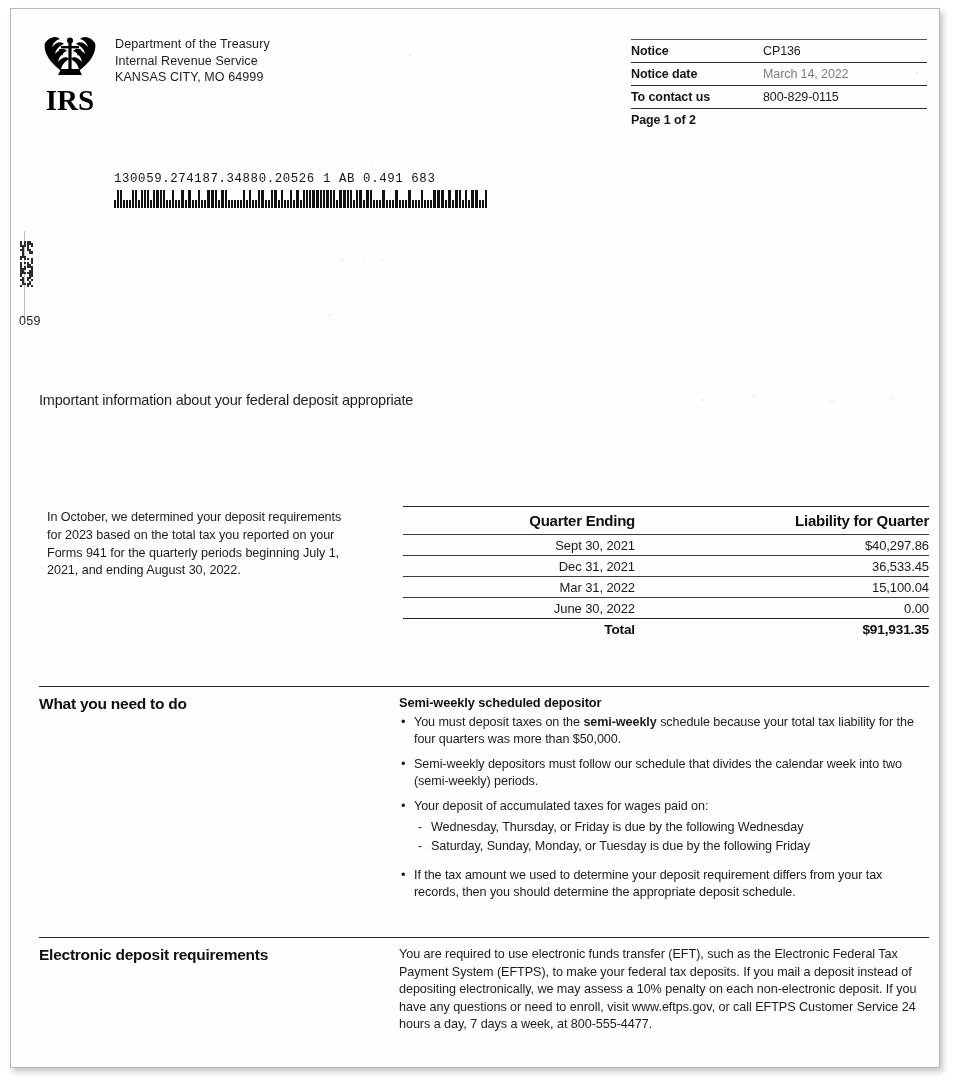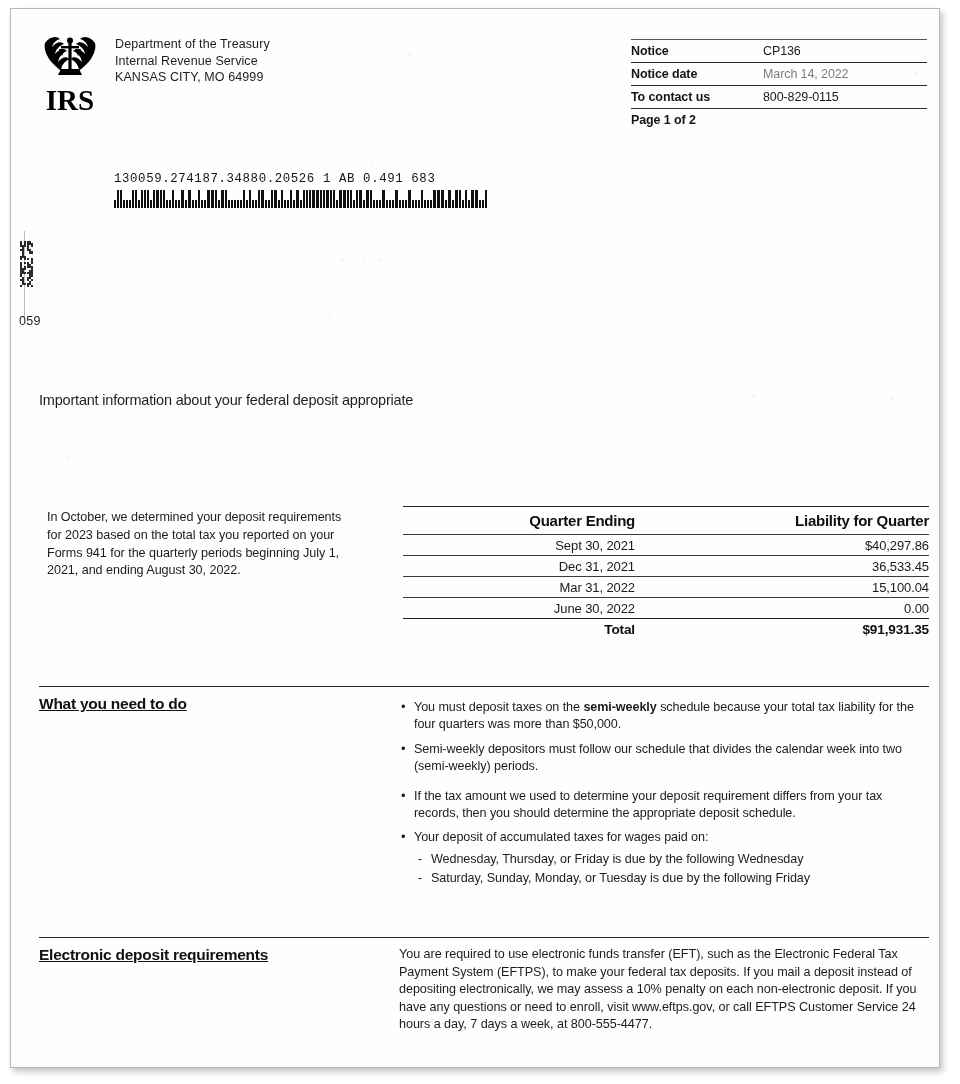--- a/index.html
+++ b/index.html
@@ -220,21 +220,20 @@
   }
   .scol-right {
     flex: 1;
     padding-top: 8px;
   }
   .shead {
     font-size: 15.5px;
     font-weight: 700;
     color: #111;
     letter-spacing: -.25px;
-    text-decoration: underline;
   }
   .body-text {
     font-size: 12.6px;
     line-height: 17.6px;
     color: #1c1c1c;
     letter-spacing: -.05px;
   }
 
   
   #intro {
@@ -656,31 +655,32 @@
         </table>
       </div>
 
       <div class="section" id="sec-need">
         <div class="srule"></div>
         <div class="srow">
           <div class="scol-left">
             <div class="shead">What you need to do</div>
           </div>
           <div class="scol-right">
+            <div class="subhead">Semi-weekly scheduled depositor</div>
             <ul class="bullets">
               <li><span>You must deposit taxes on the </span><b class="inline">semi-weekly</b><span> schedule because your total tax liability for the four quarters was more than $50,000.</span></li>
               <li>Semi-weekly depositors must follow our schedule that divides the calendar week into two (semi-weekly) periods.</li>
-              <li style="margin-top:12px;">If the tax amount we used to determine your deposit requirement differs from your tax records, then you should determine the appropriate deposit schedule.</li>
               <li>
                 <span>Your deposit of accumulated taxes for wages paid on:</span>
                 <ul class="dashes">
                   <li>Wednesday, Thursday, or Friday is due by the following Wednesday</li>
                   <li>Saturday, Sunday, Monday, or Tuesday is due by the following Friday</li>
                 </ul>
               </li>
+              <li style="margin-top:12px;">If the tax amount we used to determine your deposit requirement differs from your tax records, then you should determine the appropriate deposit schedule.</li>
             </ul>
           </div>
         </div>
       </div>
 
       <div class="section" id="sec-elec">
         <div class="srule"></div>
         <div class="srow">
           <div class="scol-left">
             <div class="shead">Electronic deposit requirements</div>

